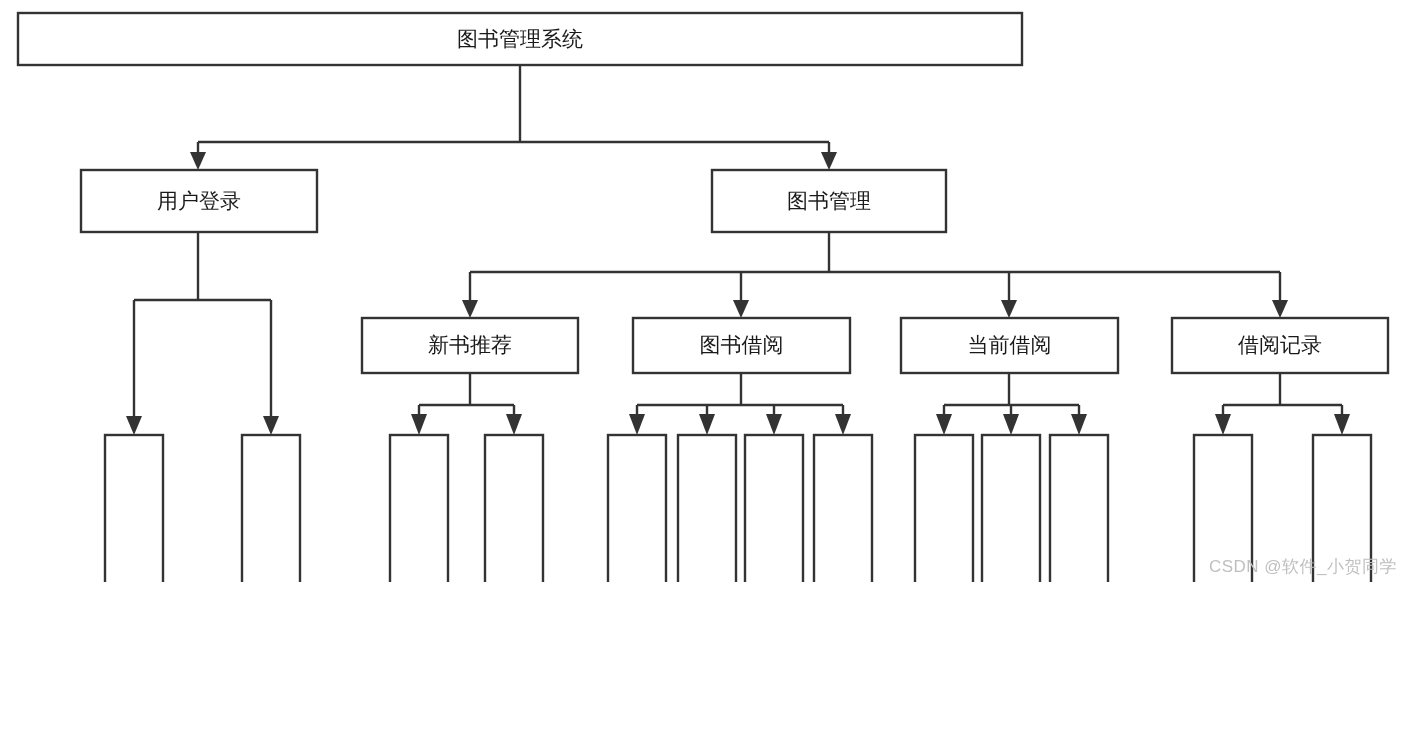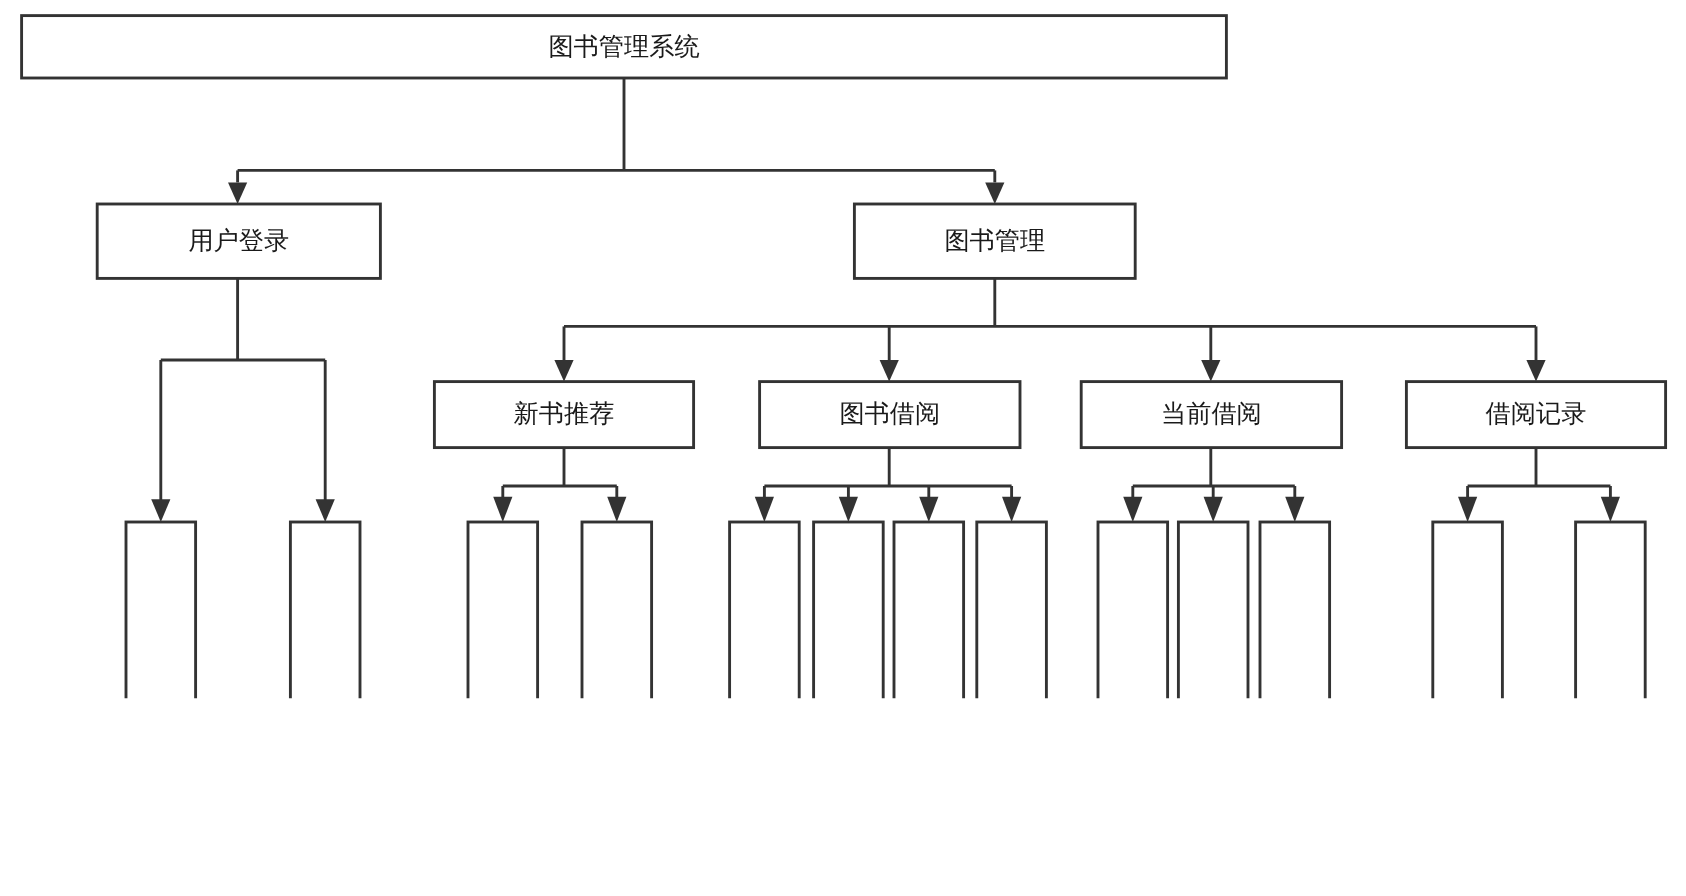--- a/index.html
+++ b/index.html
@@ -195,13 +195,14 @@
       <div class="node-label-vertical" style="left: 679px; top: 436px; width: 56px; height: 297px; padding-top: 148px;">新增图书（管理员）</div>
       <div class="node-label-vertical" style="left: 746px; top: 436px; width: 56px; height: 297px; padding-top: 148px;">编辑图书（管理员）</div>
       <div class="node-label-vertical" style="left: 815px; top: 436px; width: 56px; height: 297px; padding-top: 148.25px;">借阅图书</div>
       <div class="node-label-vertical" style="left: 916px; top: 436px; width: 56px; height: 297px; padding-top: 148.25px;">查询图书</div>
       <div class="node-label-vertical" style="left: 983px; top: 436px; width: 56px; height: 297px; padding-top: 148.25px;">归还图书</div>
       <div class="node-label-vertical" style="left: 1051px; top: 436px; width: 56px; height: 297px; padding-top: 148px;">确认归还（管理员）</div>
       <div class="node-label-vertical" style="left: 1195px; top: 436px; width: 56px; height: 297px; padding-top: 148.25px;">新增借阅记录</div>
       <div class="node-label-vertical" style="left: 1314px; top: 436px; width: 56px; height: 297px; padding-top: 148.25px;">查询借阅记录</div>
     </div>
 
+  <div class="watermark">CSDN @软件_小贺同学</div>
 </div>
 
 </body></html>

